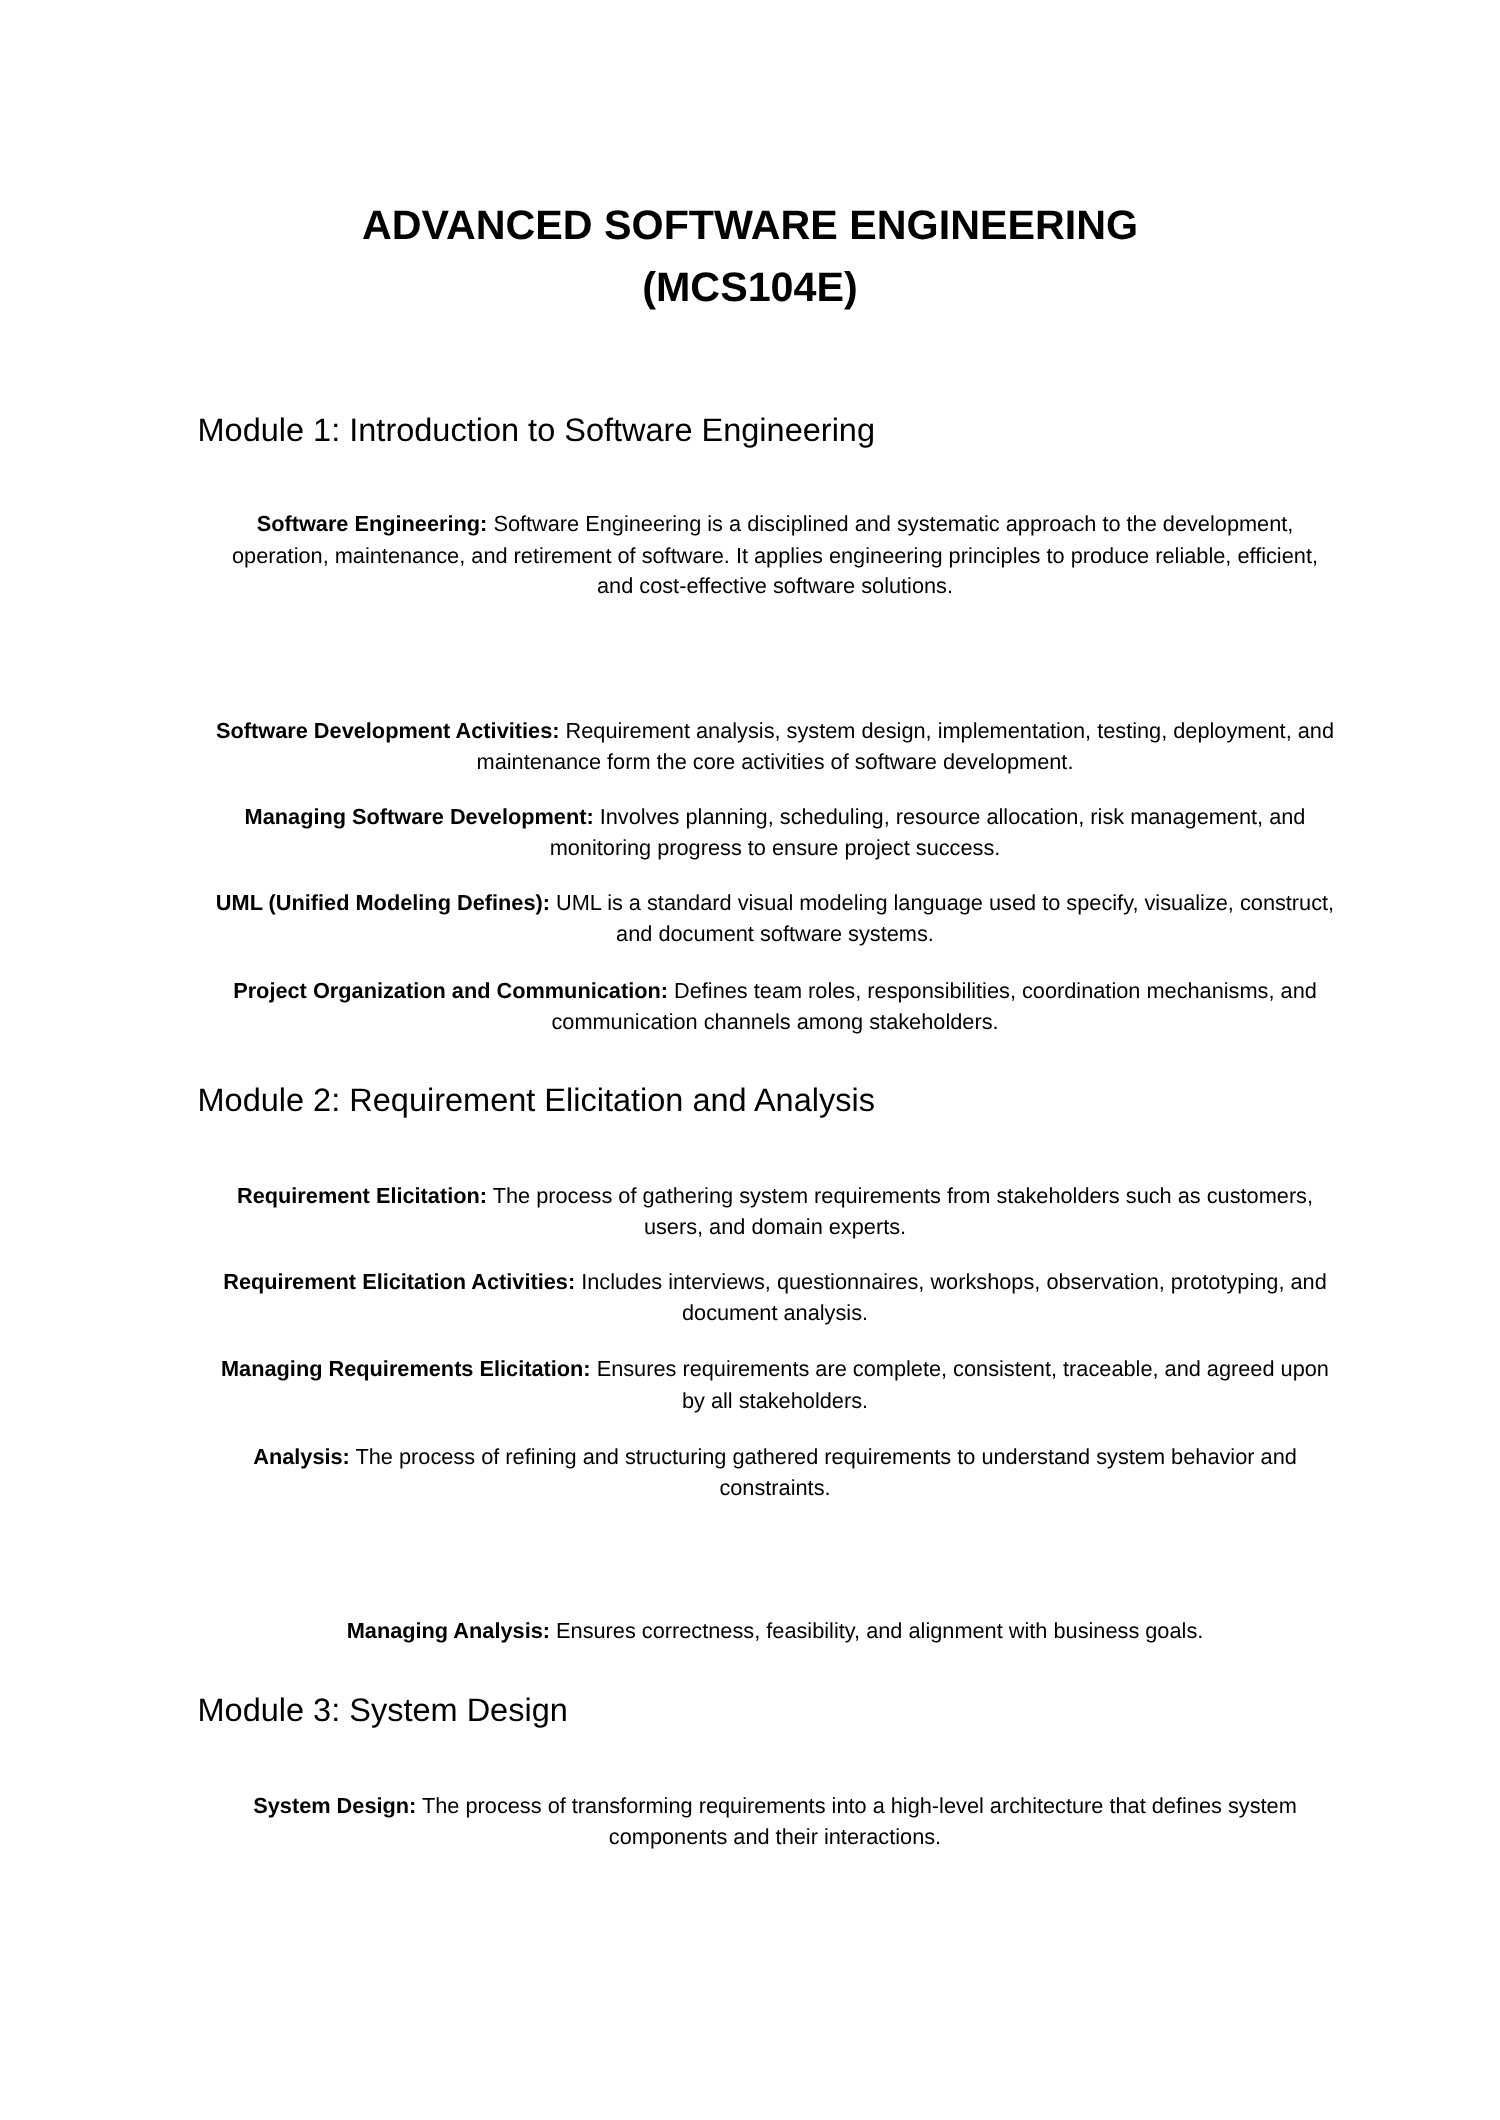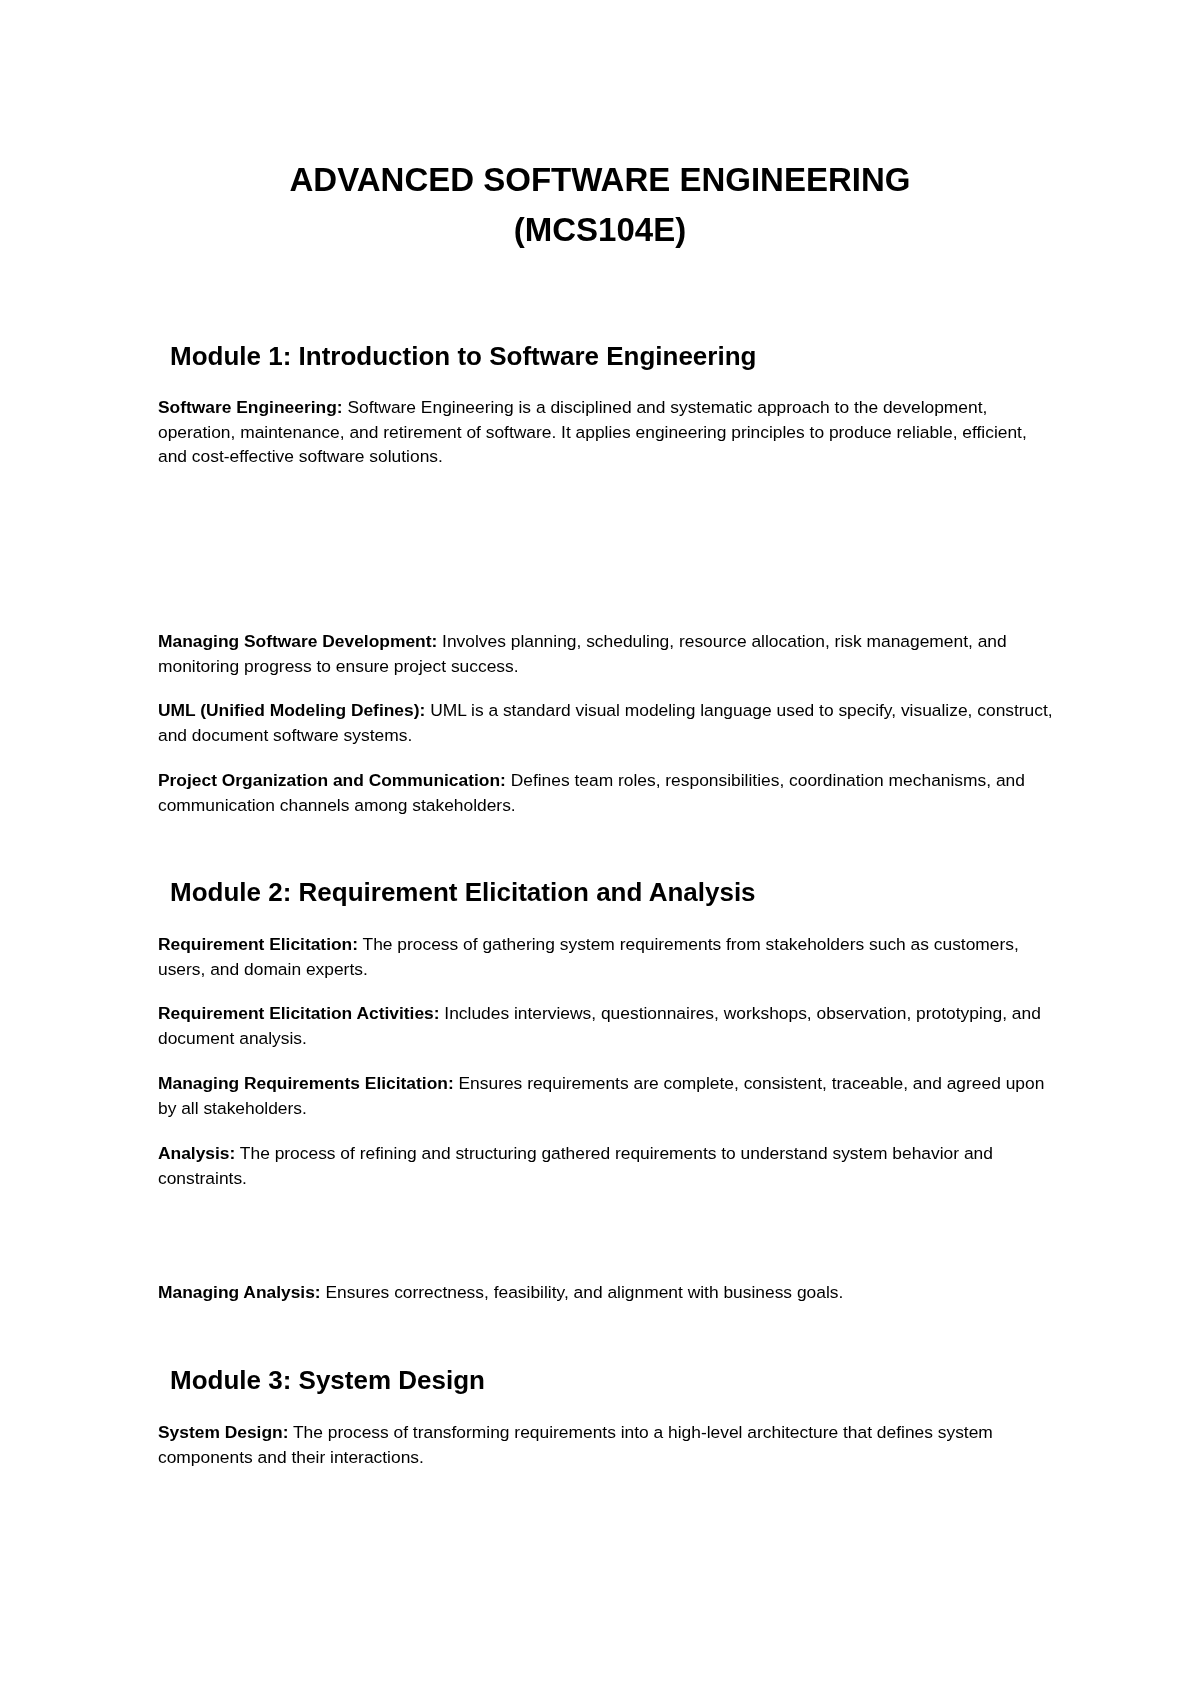--- a/index.html
+++ b/index.html
@@ -1,36 +1,39 @@
 <!DOCTYPE html>
 <html><head>
   <meta charset="utf-8">
   <style>
     html, body { margin: 0; padding: 0; background: #ffffff; }
     body { width: 1200px; height: 1696px; position: relative; overflow: hidden; color: #000; font-family: "Liberation Sans", sans-serif; }
     .page { position: absolute; left: 0; top: 0; width: 1200px; height: 1696px; }
     .title { position: absolute; left: 0; width: 1200px; text-align: center; font-weight: bold; font-size: 33px; line-height: 50px; top: 155px; letter-spacing: 0px; }
-    .module-heading { position: absolute; left: 158px; font-weight: bold; font-size: 26px; line-height: 30px; margin: 12px; }
-    .para { position: absolute; left: 158px; width: 900px; font-size: 17.4px; line-height: 24.5px; margin: 0; }
+    .module-heading { position: absolute; left: 158px; font-weight: normal; font-size: 26px; line-height: 30px; margin: 0; }
+    .para { position: absolute; left: 158px; width: 900px; font-size: 17.4px; line-height: 24.5px; margin: 12px; text-align: center; }
     .term { font-weight: bold; }
   </style>
 </head>
 <body>
 
 <div class="page">
 
   <div class="title">
     <div>ADVANCED SOFTWARE ENGINEERING</div>
     <div>(MCS104E)</div>
   </div>
 
   <h2 class="module-heading" style="top:329px;">Module 1: Introduction to Software Engineering</h2>
 
   <p class="para" style="top:395px;">
     <span class="term">Software Engineering:</span><span> Software Engineering is a disciplined and systematic approach to the development, operation, maintenance, and retirement of software. It applies engineering principles to produce reliable, efficient, and cost-effective software solutions.</span>
+  </p>
+  <p class="para" style="top:560px;">
+    <span class="term">Software Development Activities:</span><span> Requirement analysis, system design, implementation, testing, deployment, and maintenance form the core activities of software development.</span>
   </p>
   <p class="para" style="top:629px;">
     <span class="term">Managing Software Development:</span><span> Involves planning, scheduling, resource allocation, risk management, and monitoring progress to ensure project success.</span>
   </p>
   <p class="para" style="top:698px;">
     <span class="term">UML (Unified Modeling Defines):</span><span> UML is a standard visual modeling language used to specify, visualize, construct, and document software systems.</span>
   </p>
   <p class="para" style="top:768px;">
     <span class="term">Project Organization and Communication:</span><span> Defines team roles, responsibilities, coordination mechanisms, and communication channels among stakeholders.</span>
   </p>

